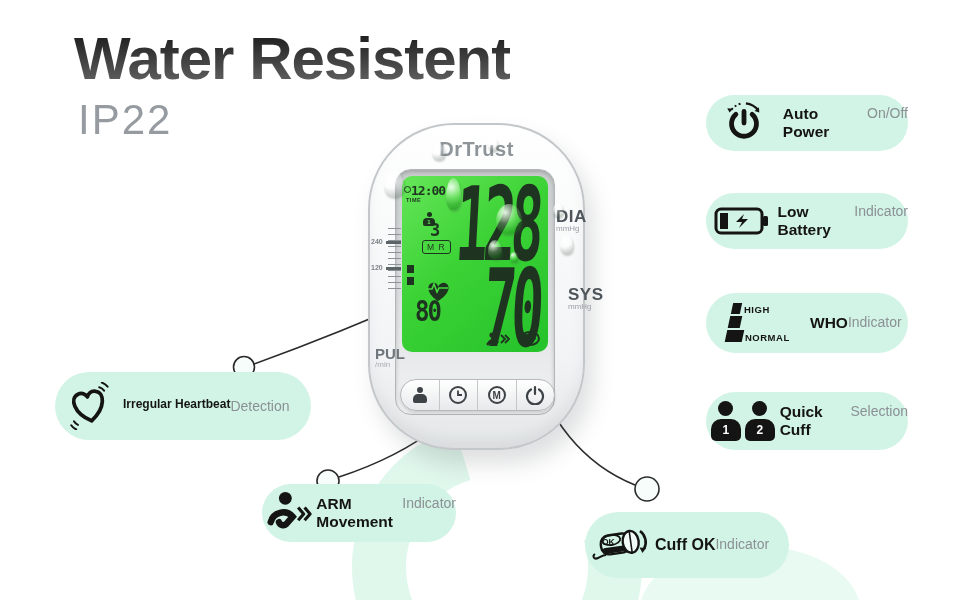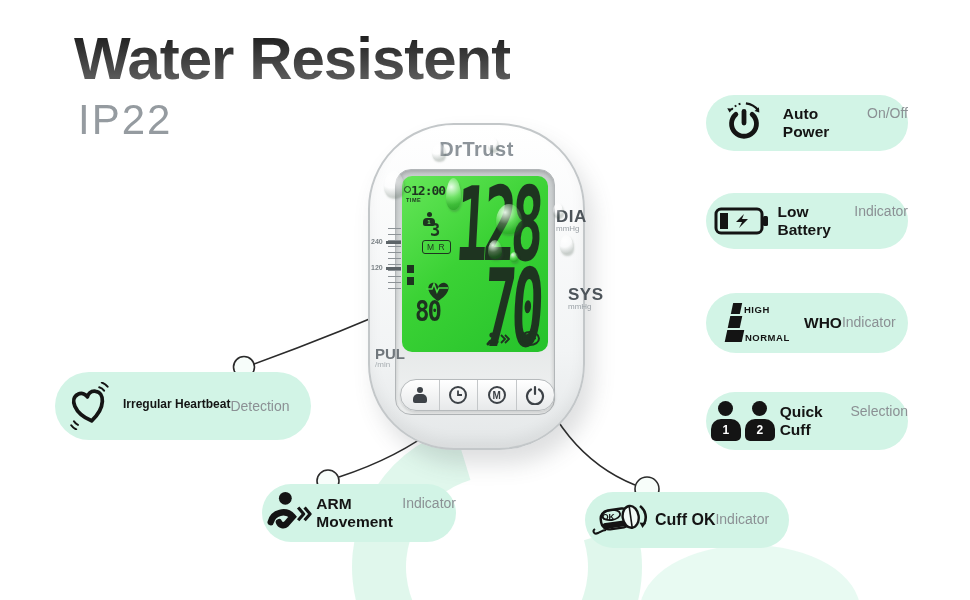--- a/index.html
+++ b/index.html
@@ -54,21 +54,21 @@
   .qu-person { position:relative; width:30px; height:40px; }
   .qu-head { position:absolute; left:7px; top:0; width:15px; height:15px; background:#141414; border-radius:50%; }
   .qu-body { position:absolute; left:0; top:18px; width:30px; height:22px; background:#141414; border-radius:10px 10px 5px 5px;
              display:flex; align-items:center; justify-content:center; }
   .qu-num { color:#fff; font-size:12px; font-weight:bold; }
   
   .pill.irregular { left:55px;  top:372px; width:256px; height:68px; }
   .pill.irregular .icon-zone { width:68px; }
   .pill.arm  { left:262px; top:484px; width:194px; height:58px; }
   .pill.arm .icon-zone { width:66px; }
-  .pill.cuff { left:585px; top:492px; width:204px; height:56px; }
+  .pill.cuff { left:585px; top:512px; width:204px; height:66px; }
   .pill.cuff .icon-zone { width:70px; }
   .ok-label { position:absolute; left:17px; top:16px; font-size:8.5px; font-weight:bold; color:#141414; }
   
   .device {
     position:absolute; left:368px; top:123px; width:217px; height:327px;
     border-radius:86px; background:linear-gradient(180deg,#ffffff 0%,#f2f4f5 70%,#e4e7e8 100%);
     border:2px solid #c3c7c9;
     box-shadow: inset 0 -8px 14px rgba(0,0,0,.05), 8px 14px 22px rgba(70,80,85,.18);
   }
   .brand {
@@ -294,21 +294,21 @@
   <div class="pill r" style="top:293px; height:60px;">
     <div class="icon-zone">
       <div class="who-bars">
         <div class="who-bar who-b1"></div>
         <div class="who-bar who-b2"></div>
         <div class="who-bar who-b3"></div>
         <span class="who-lb who-high">HIGH</span>
         <span class="who-lb who-normal">NORMAL</span>
       </div>
     </div>
-    <div class="txt" style="margin-left:20px;">
+    <div class="txt" style="margin-left:26px;">
       <span class="t">WHO</span>
       <span class="s">Indicator</span>
     </div>
   </div>
 
   <div class="pill r" style="top:392px; height:58px;">
     <div class="icon-zone">
       <div class="qu-wrap">
         <div class="qu-person">
             <div class="qu-head"></div>

